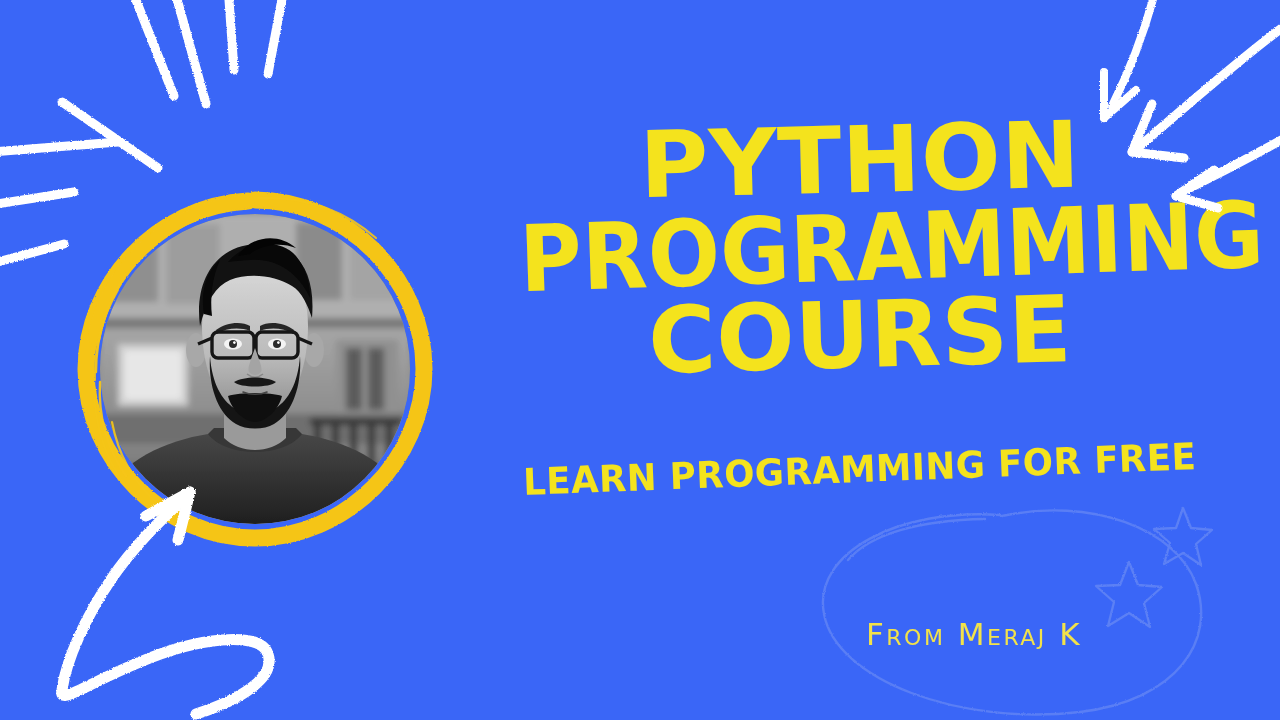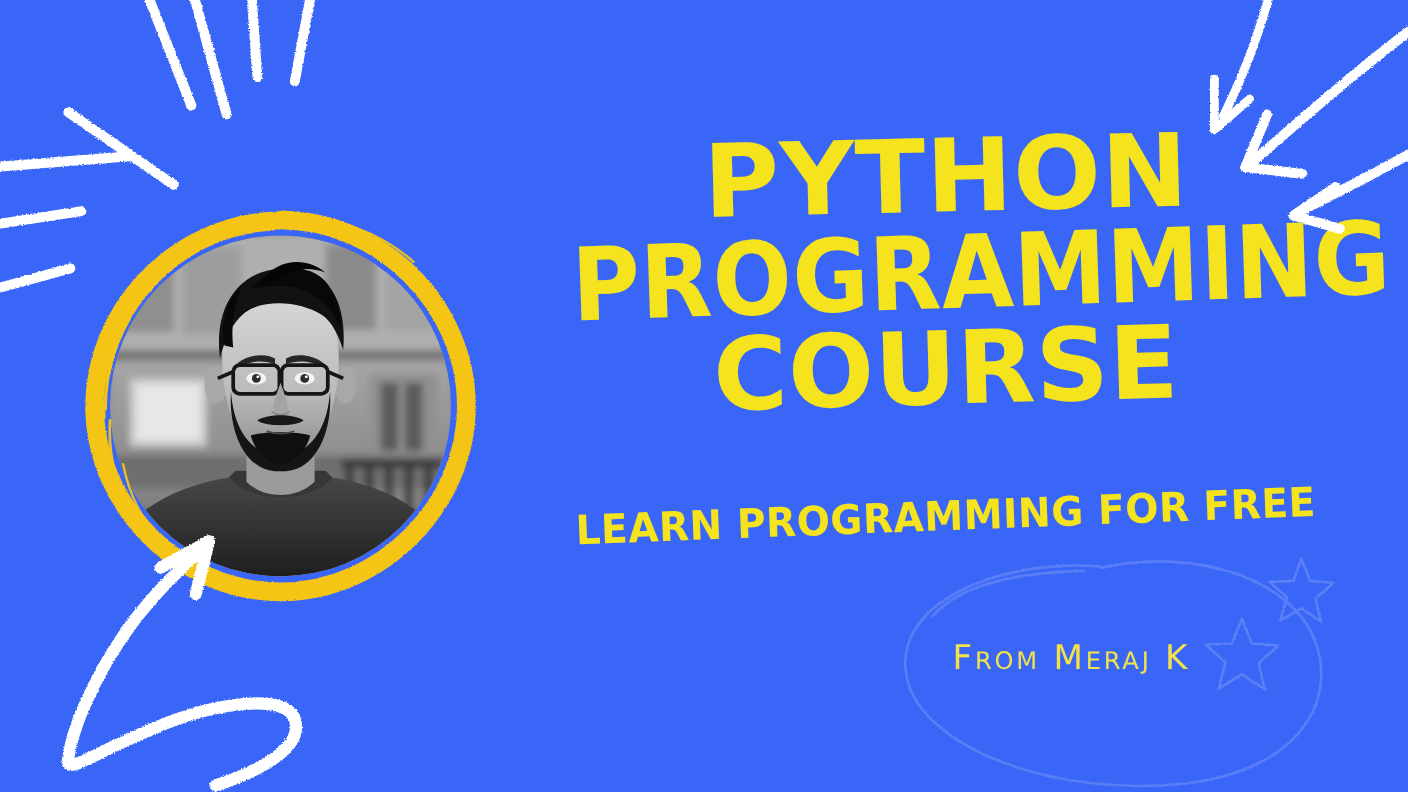--- a/index.html
+++ b/index.html
@@ -108,21 +108,21 @@
     font-size: 37px;
     letter-spacing: 0.5px;
     white-space: nowrap;
     transform: rotate(-2.2deg) scaleX(0.96);
   }
 
   
   #credit {
     position: absolute;
     left: 866px;
-    top: 580px;
+    top: 616px;
     z-index: 6;
   }
   #credit-text {
     color: #f2e24a;
     font-family: "DejaVu Sans", sans-serif;
     font-weight: 400;
     font-size: 31px;
     font-variant: small-caps;
     letter-spacing: 2.5px;
     white-space: nowrap;

